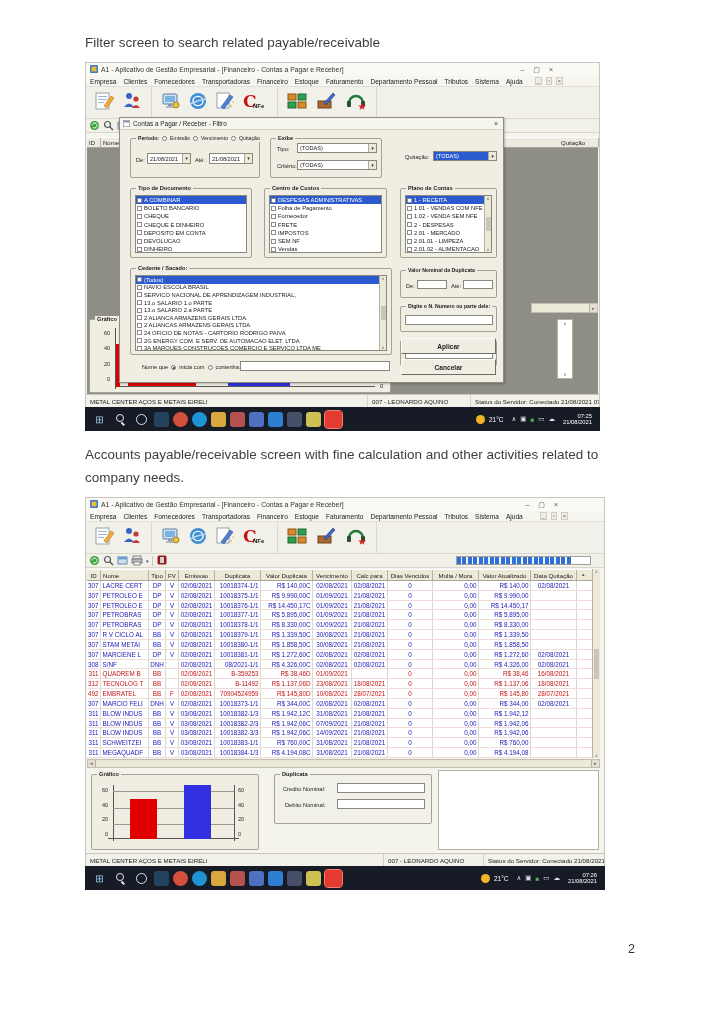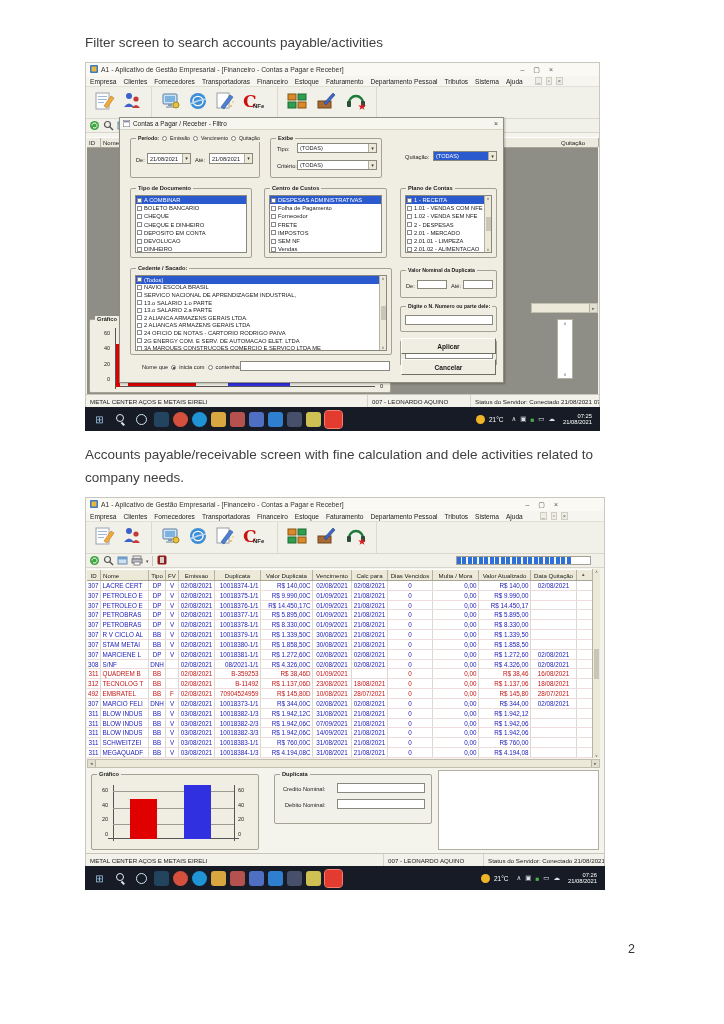--- a/index.html
+++ b/index.html
@@ -102,22 +102,22 @@
   .axis-y{position:absolute;width:1px;background:#555}
   .gline{position:absolute;height:1px;background:#9a9a90}
   .bar{position:absolute}
   .progress{position:absolute;height:9px;background:#fff;border:1px solid #a5a295}
   .pfill{height:100%;background:repeating-linear-gradient(90deg,#2f6fd8 0 4px,#f2f6fc 4px 5.5px)}
   .whitepanel{position:absolute;background:#fff;border:1px solid #b3b0a2}
 </style>
 </head>
 <body>
 
-<div class="caption" style="left:85px;top:31px;width:560px">Filter screen to search accounts payable/activities</div>
-<div class="caption" style="left:85px;top:443px;width:550px">Accounts payable/receivable screen with fine calculation and dele activities related to company needs.</div>
+<div class="caption" style="left:85px;top:31px;width:560px">Filter screen to search related payable/receivable</div>
+<div class="caption" style="left:85px;top:443px;width:550px">Accounts payable/receivable screen with fine calculation and other activities related to company needs.</div>
 <div class="pagenum">2</div>
 
 <div class="shot" style="top:62px;width:515px;height:369px">
   <div class="win" style="height:345px">
     <div class="titlebar">
       <span><svg width="8" height="8">
             <rect width="8" height="8" rx="1" fill="#3c7ac8"></rect>
             <rect x="1.5" y="1.5" width="5" height="5" fill="#e8b83c"></rect>
           </svg></span>
       <span>A1 - Aplicativo de Gestão Empresarial - [Financeiro - Contas a Pagar e Receber]</span>

